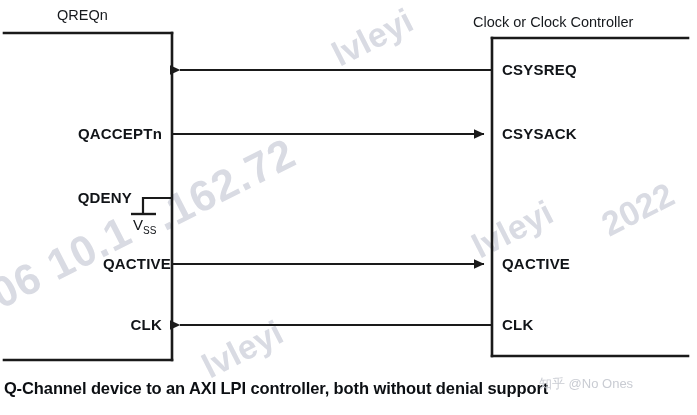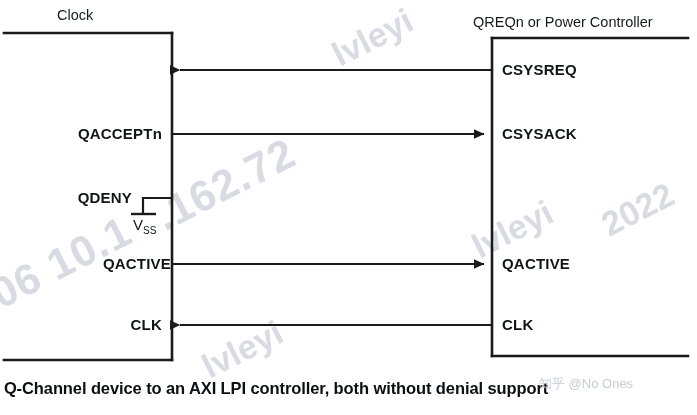--- a/index.html
+++ b/index.html
@@ -130,22 +130,22 @@
 
       <line x1="173" y1="264" x2="484" y2="264" marker-end="url(#arrR)"></line>
 
       <line x1="491" y1="325" x2="180" y2="325" marker-end="url(#arrL)"></line>
 
       <path d="M172,198 L143,198 L143,214"></path>
       <line x1="131" y1="214" x2="156" y2="214" stroke-width="2.4"></line>
     </g>
   </svg>
 
-  <div class="boxtitle" style="left:57px;top:7px;">Clock</div>
-  <div class="boxtitle" style="left:473px;top:14px;">QREQn or Power Controller</div>
+  <div class="boxtitle" style="left:57px;top:7px;">QREQn</div>
+  <div class="boxtitle" style="left:473px;top:14px;">Clock or Clock Controller</div>
 
   <div class="lbl sig-left" style="left:10px;top:125px;width:152px;">QACCEPTn</div>
   <div class="lbl sig-left" style="left:10px;top:189px;width:122px;">QDENY</div>
   <div class="lbl sig-left" style="left:19px;top:255px;width:152px;">QACTIVE</div>
   <div class="lbl sig-left" style="left:10px;top:316px;width:152px;">CLK</div>
 
   <div class="vss" style="left:133px;top:216px;"><span>V</span><sub>SS</sub></div>
 
   <div class="lbl sig-right" style="left:502px;top:125px;">CSYSACK</div>
   <div class="lbl sig-right" style="left:502px;top:61px;">CSYSREQ</div>

